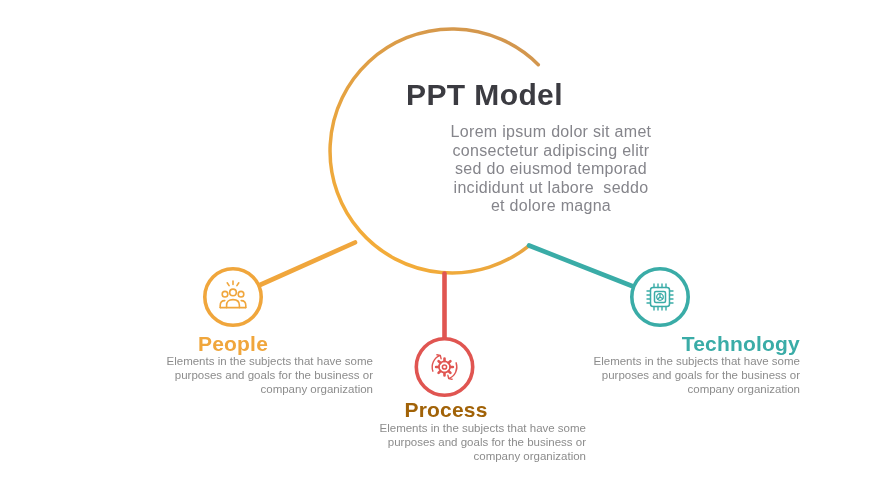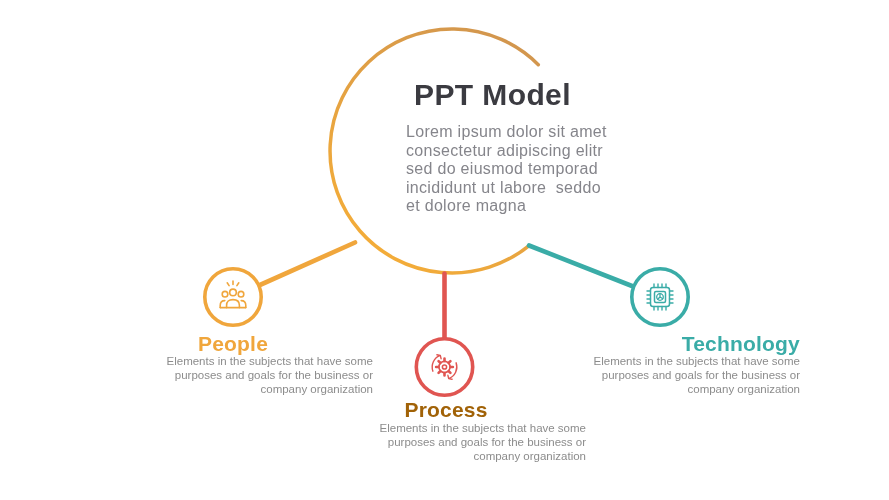--- a/index.html
+++ b/index.html
@@ -7,26 +7,26 @@
     position:relative;
     width:889px;height:500px;
     background:#ffffff;
     font-family:"Liberation Sans", sans-serif;
     overflow:hidden;
   }
   .canvas{position:absolute;left:0;top:0;}
   .title{
     position:absolute;left:406px;top:78px;
     font-size:30px;font-weight:700;color:#3B3B41;
-    letter-spacing:0.4px;white-space:nowrap;margin-left:8px;
+    letter-spacing:0.4px;white-space:nowrap;
   }
   .subtitle{
     position:absolute;left:406px;top:123px;width:290px;
     font-size:16px;line-height:18.6px;color:#85858B;
-    letter-spacing:0.3px;white-space:pre-wrap;
+    letter-spacing:0.3px;white-space:pre-wrap;text-align:center;
   }
   .node-label{
     position:absolute;width:280px;text-align:center;
     font-size:21px;font-weight:700;letter-spacing:0.2px;
     white-space:nowrap;
   }
   .node-desc{
     position:absolute;width:280px;text-align:right;
     font-size:11.5px;line-height:14px;color:#8C8C8C;
     white-space:pre-line;

